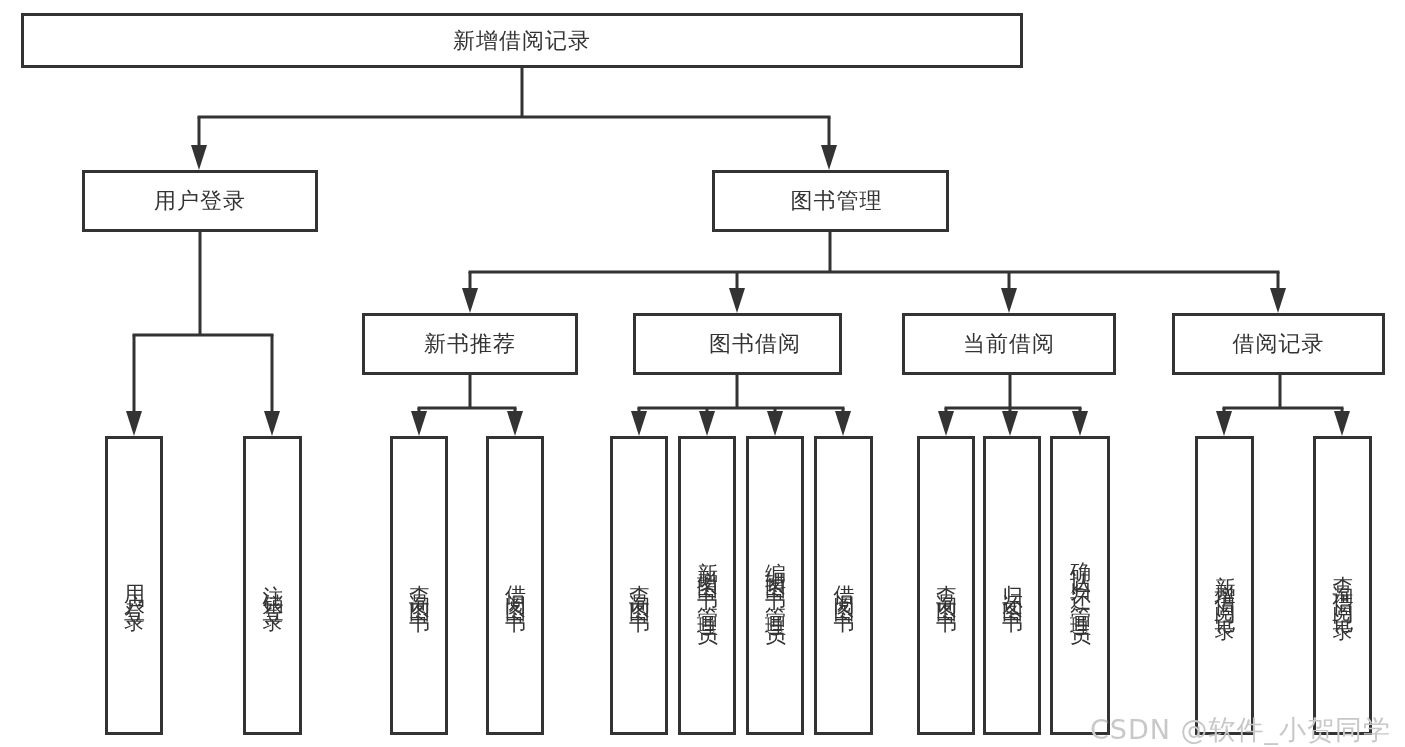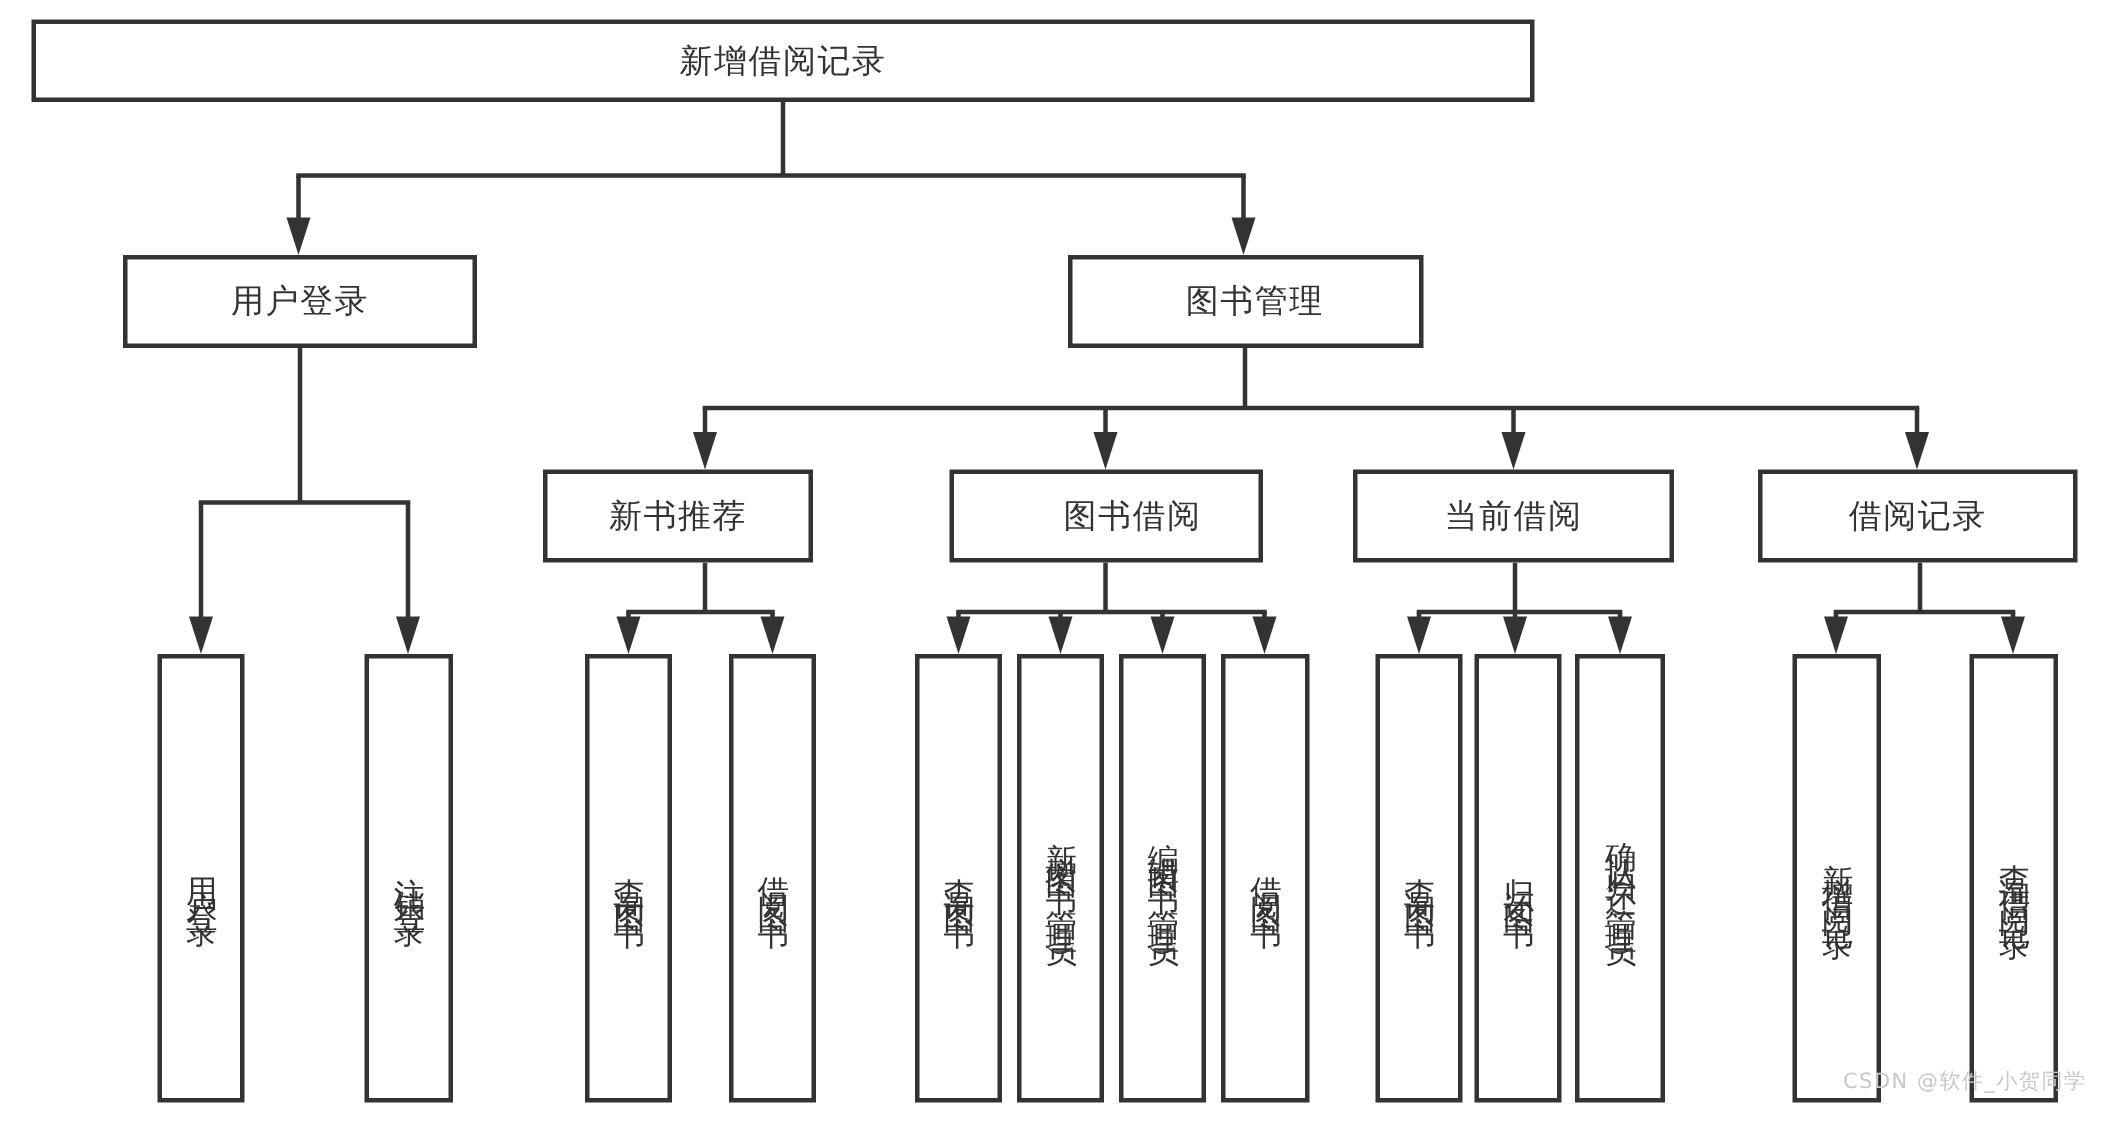--- a/index.html
+++ b/index.html
@@ -45,21 +45,21 @@
     letter-spacing: 9px;
     line-height: 1;
     white-space: nowrap;
     color: #333333;
   }
   .watermark {
     position: absolute;
     right: 14px;
     top 714px;
     top: 712px;
-    font-size: 14px;
+    font-size: 27px;
     color: #c8c8c8;
     letter-spacing: 1px;
     white-space: nowrap;
   }
 </style>
 </head>
 <body>
 
 <div id="stage">
 
@@ -122,21 +122,21 @@
     <span>新增借阅记录</span>
   </div>
 
   <div class="node hbox" style="left:82px;top:170px;width:236px;height:62px;">
     <span>用户登录</span>
   </div>
   <div class="node hbox" style="left:712px;top:170px;width:237px;height:62px;padding-left:12px;">
     <span>图书管理</span>
   </div>
 
-  <div class="node hbox" style="left:362px;top:313px;width:180px;height:62px;">
+  <div class="node hbox" style="left:362px;top:313px;width:216px;height:62px;">
     <span>新书推荐</span>
   </div>
   <div class="node hbox" style="left:633px;top:313px;width:209px;height:62px;padding-left:35px;">
     <span>图书借阅</span>
   </div>
   <div class="node hbox" style="left:902px;top:313px;width:214px;height:62px;align-items:center;">
     <span>当前借阅</span>
   </div>
   <div class="node hbox" style="left:1172px;top:313px;width:213px;height:62px;">
     <span>借阅记录</span>

